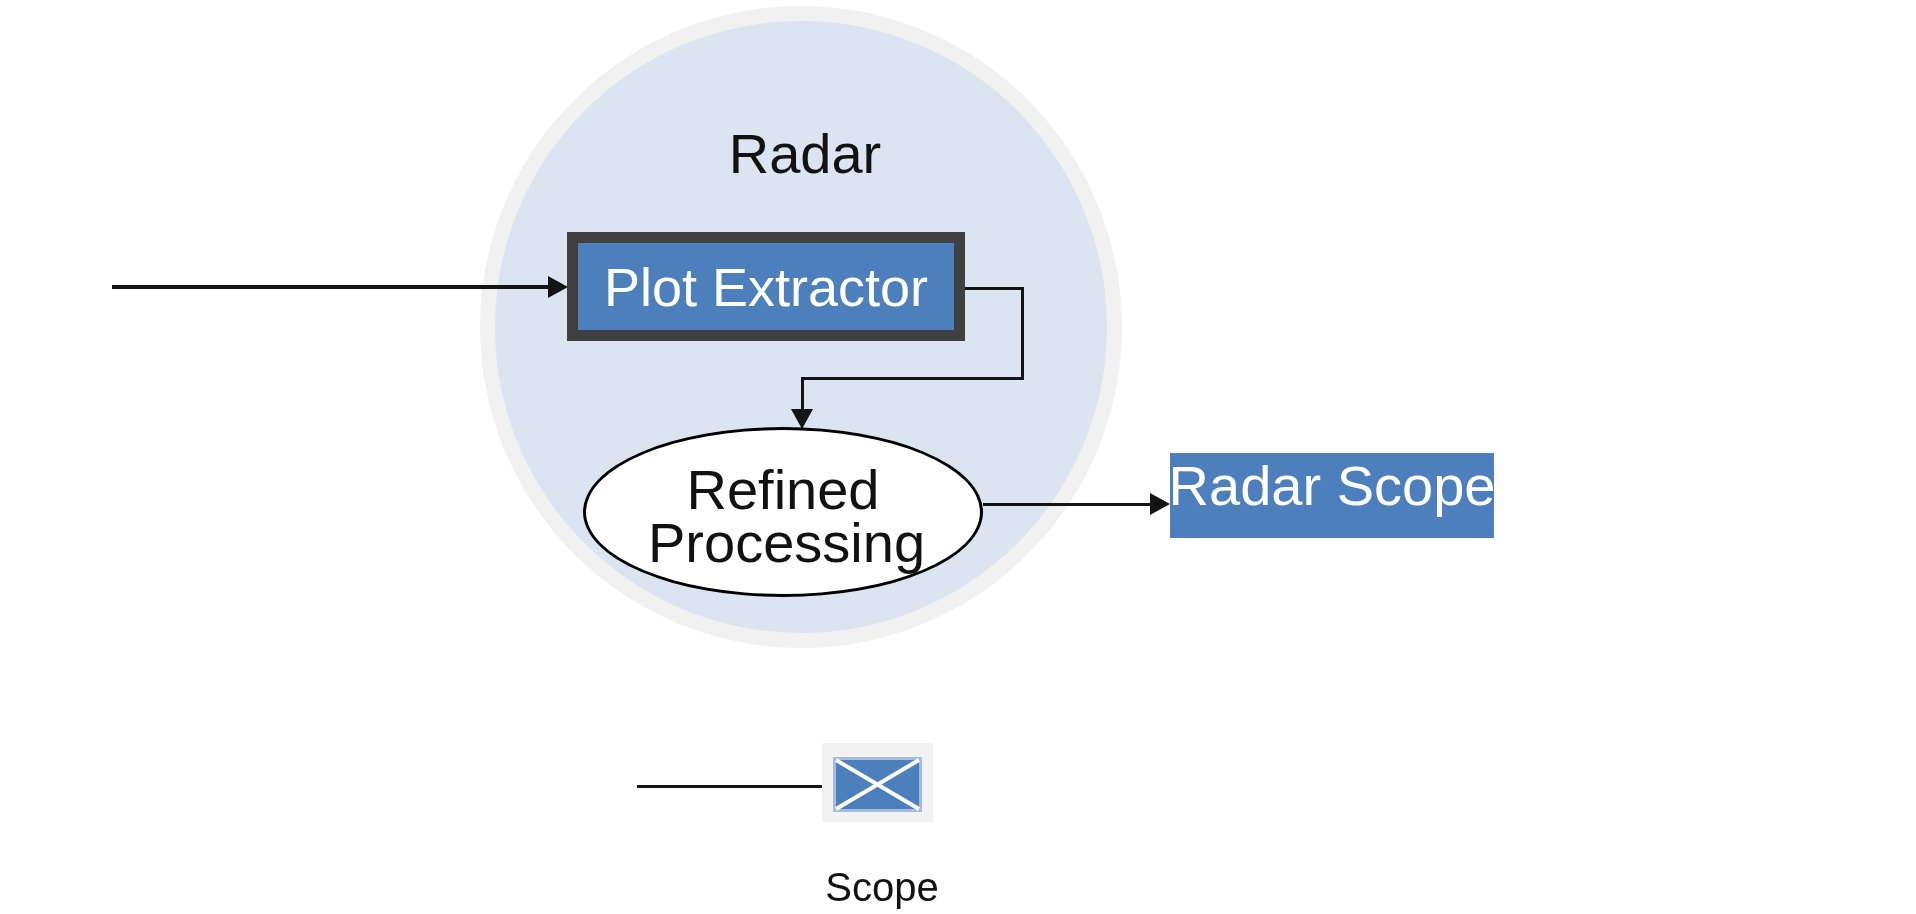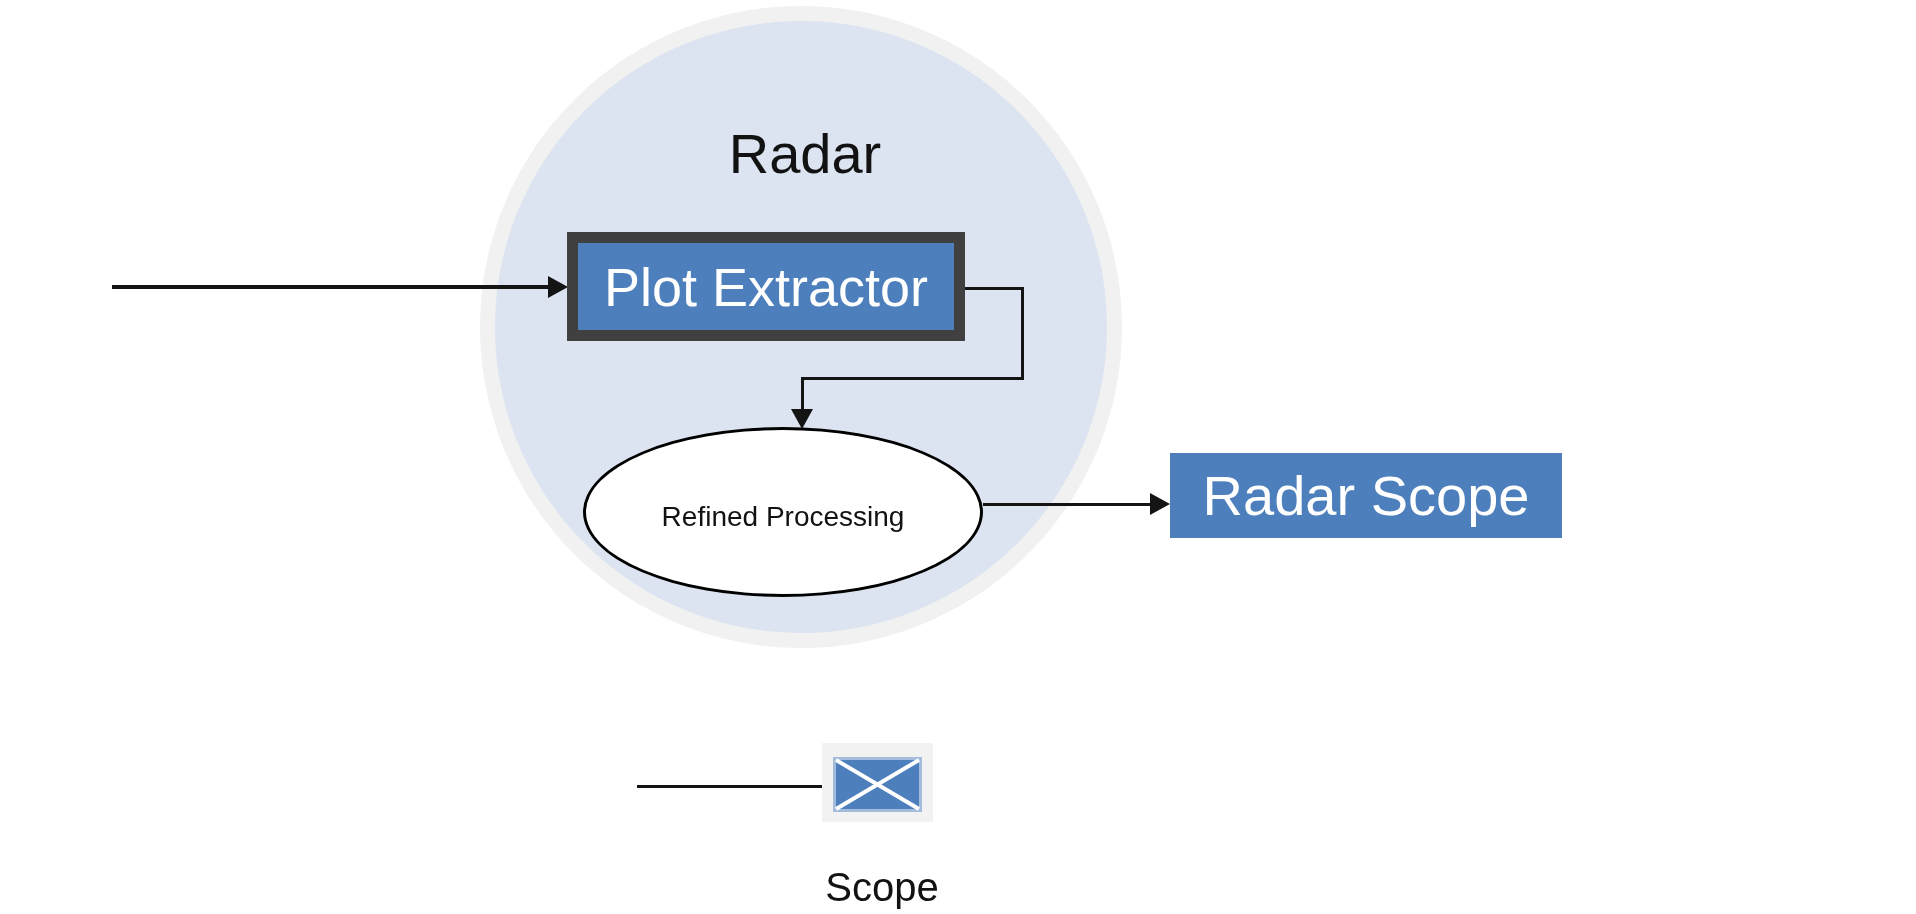--- a/index.html
+++ b/index.html
@@ -66,32 +66,32 @@
   }
 
   
   .refined-ellipse{
     position:absolute;left:583px;top:427px;width:400px;height:170px;
     background:#ffffff;border:3px solid #000000;border-radius:50%;
     display:flex;align-items:center;justify-content:center;
   }
   .refined-text{
     width:270px;text-align:center;
-    font-size:28px;line-height:53px;color:var(--text-black);margin-top:8px;
+    font-size:56px;line-height:53px;color:var(--text-black);margin-top:8px;
   }
 
   
   .scope-line{left:983px;top:503px;width:167px;height:3px;}
   .scope-head{left:1150px;top:493px;}
 
   
   .radar-scope{
-    position:absolute;left:1170px;top:453px;width:392px;height:85px;
+    position:absolute;left:1170px;top:453px;width:324px;height:85px;
     background:var(--node-blue);
-    display:flex;align-items:center;justify-content:center;
+    display:flex;align-items:flex-start;justify-content:center;
   }
   .radar-scope .node-text{font-size:56px;}
 
   
   .track-line{left:637px;top:785px;width:185px;height:3px;}
   .track-icon-bg{
     position:absolute;left:822px;top:743px;width:111px;height:79px;
     background:var(--icon-bg);
   }
   .track-icon-bg svg{position:absolute;left:11px;top:14px;display:block;}

